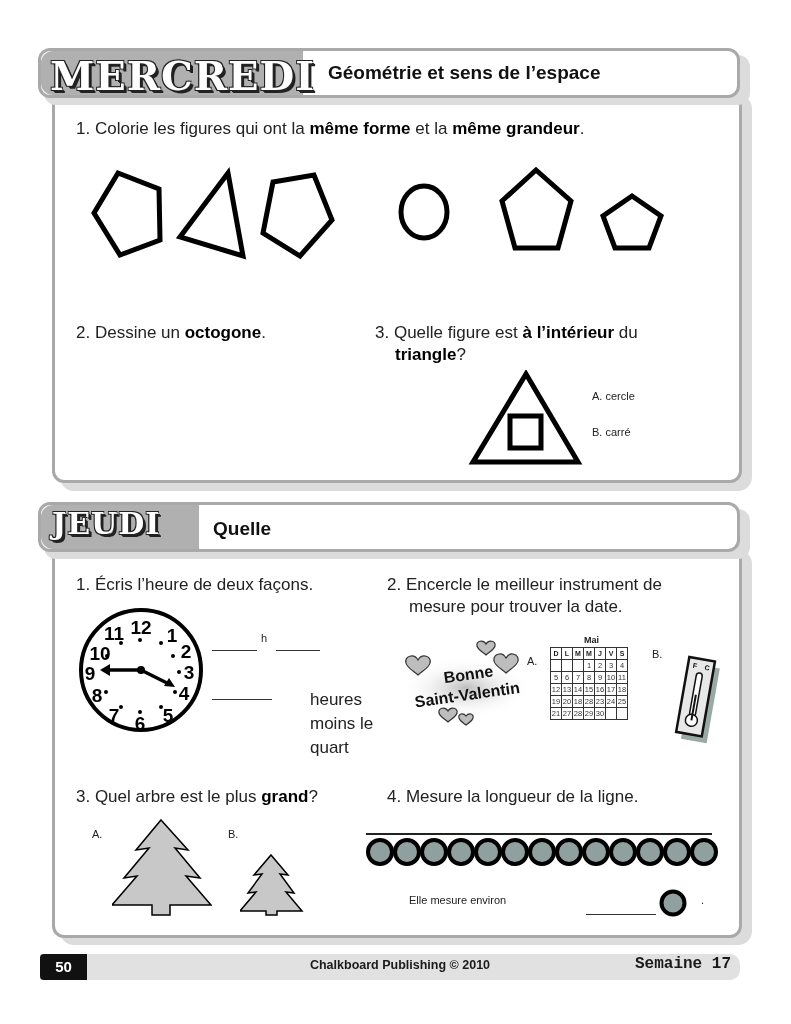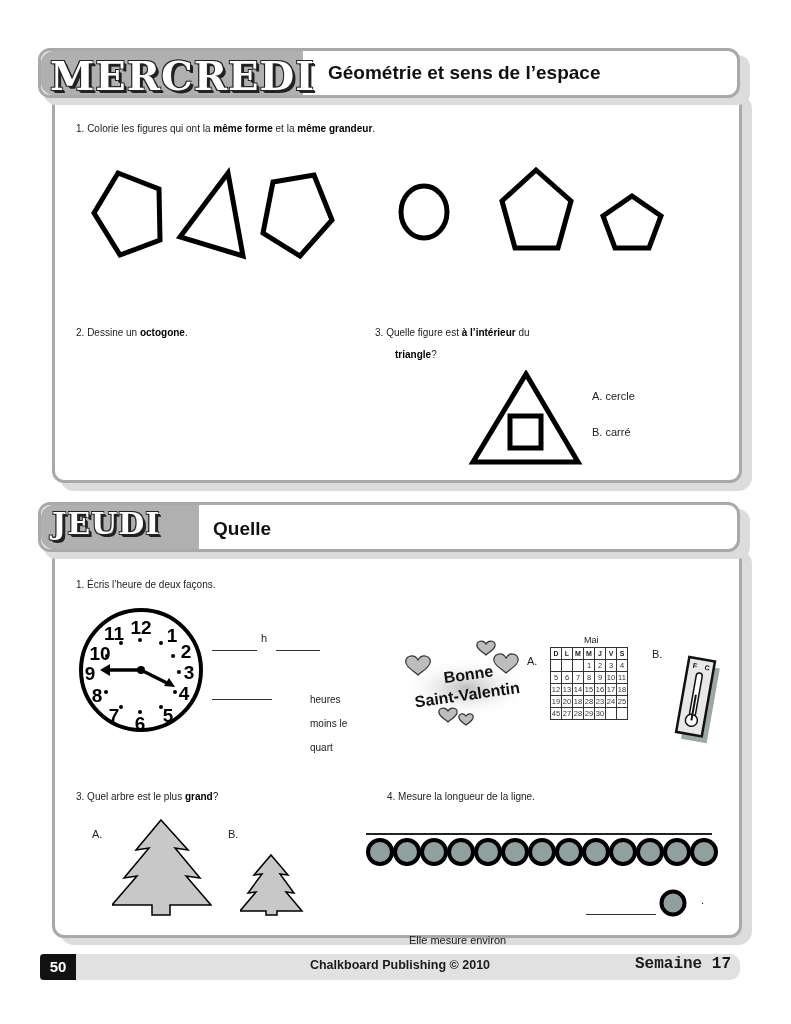--- a/index.html
+++ b/index.html
@@ -8,25 +8,25 @@
   .abs { position:absolute; }
   .panel-shadow { position:absolute; background:#dcdcdc; border-radius:14px; }
   .panel { position:absolute; background:#fff; border:3px solid #a9a9a9; border-radius:12px; box-sizing:border-box; }
   .header-bar { position:absolute; background:#fff; border:3px solid #a9a9a9; border-radius:12px; box-sizing:border-box; }
   .header-shadow { position:absolute; background:#dcdcdc; border-radius:12px; }
   .day-tab { position:absolute; background:#b0b0b0; border-radius:12px 0 0 12px; }
   .day-label { position:absolute; font-family:"DejaVu Serif", serif; font-weight:bold; color:#fff;
                letter-spacing:1px;
                text-shadow: 2px 2px 0 #222, -1px -1px 0 #222, 1px -1px 0 #222, -1px 1px 0 #222, 3px 3px 0 #222; }
   .section-title { position:absolute; font-weight:bold; font-size:19px; color:#111; }
-  .q { position:absolute; font-size:10px; line-height:22px; color:#222; }
+  .q { position:absolute; font-size:17px; line-height:22px; color:#222; }
   .q b { color:#000; }
   .small { position:absolute; font-size:11px; color:#222; }
   .footer-bar { position:absolute; left:40px; top:954px; width:700px; height:26px; background:#e1e1e1; border-radius:0 10px 10px 0; }
-  .page-num { position:absolute; left:40px; top:954px; width:36px; height:26px; background:#111; color:#fff;
+  .page-num { position:absolute; left:40px; top:954px; width:47px; height:26px; background:#111; color:#fff;
               font-weight:bold; font-size:15px; line-height:26px; text-align:center; border-radius:4px 0 0 4px; }
   .footer-center { position:absolute; left:280px; top:958px; width:240px; text-align:center; font-weight:bold; font-size:12.5px; }
   .footer-right { position:absolute; right:60px; top:955px; font-weight:bold; font-size:16px;font-family:Liberation Mono, monospace; }
   .cal { position:absolute; border-collapse:collapse; font-size:7.5px; }
   .cal td { border:1px solid #333; width:10px; height:11px; text-align:center; padding:0; color:#333; }
   .cal th { border:1px solid #333; width:10px; height:11px; text-align:center; padding:0; font-size:7px; }
   .blank { position:absolute; border-bottom:1.5px solid #333; }
 </style>
 </head>
 <body>
@@ -129,20 +129,22 @@
 <div class="small" style="left:261px;top:632px;">h</div>
 <div class="blank" style="left:276px;top:636px;width:44px;height:14px;"></div>
 <div class="blank" style="left:212px;top:685px;width:60px;height:14px;"></div>
 <div class="q" style="left:310px;top:688px;line-height:24px;">
   <div>heures</div>
   <div>moins le</div>
   <div>quart</div>
 </div>
 
 <div class="q" style="left:387px;top:574px;">
+  <div>2. Encercle le meilleur instrument de</div>
+  <div style="padding-left:22px;">mesure pour trouver la date.</div>
 </div>
 
 <svg class="abs" style="left:398px;top:636px;" width="140" height="95" viewBox="0 0 140 95">
   <defs>
     <radialGradient id="cardglow" cx="50%" cy="50%" r="50%">
       <stop offset="0%" stop-color="#bdbdbd"></stop>
         <stop offset="100%" stop-color="#ffffff" stop-opacity="0"></stop>
     </radialGradient>
   </defs>
   <ellipse cx="68" cy="52" rx="65" ry="30" fill="url(#cardglow)"></ellipse>
@@ -153,21 +155,21 @@
     <path d="M50,75 c-3,-5 -10,-3 -9,2 c1,4 6,6 9,9 c3,-3 8,-5 9,-9 c1,-5 -6,-7 -9,-2z"></path>
     <path d="M68,80 c-3,-4 -8,-2 -7,2 c1,3 4,5 7,7 c3,-2 6,-4 7,-7 c1,-4 -4,-6 -7,-2z"></path>
   </g>
   <g font-family="Liberation Sans, sans-serif" font-weight="bold" fill="#111" transform="rotate(-8 70 50)">
     <text x="72" y="44" font-size="16" text-anchor="middle">Bonne</text>
     <text x="68" y="64" font-size="16" text-anchor="middle">Saint-Valentin</text>
   </g>
 </svg>
 <div class="small" style="left:527px;top:655px;">A.</div>
 
-<div class="abs" style="left:584px;top:635px;font-size:9px;font-weight:normal;">Mai</div>
+<div class="abs" style="left:584px;top:635px;font-size:9px;font-weight:bold;">Mai</div>
 <table class="cal" style="left:550px;top:647px;">
   <tbody>
       <tr>
     <th>D</th>
         <th>L</th>
     <th>M</th>
         <th>M</th>
     <th>J</th>
         <th>V</th>
     <th>S</th>
@@ -202,21 +204,21 @@
   <tr>
     <td>19</td>
         <td>20</td>
     <td>18</td>
         <td>28</td>
     <td>23</td>
         <td>24</td>
     <td>25</td>
   </tr>
   <tr>
-    <td>45</td>
+    <td>21</td>
         <td>27</td>
     <td>28</td>
         <td>29</td>
     <td>30</td>
         <td></td>
     <td></td>
   </tr>
 </tbody>
   </table>
 
@@ -258,21 +260,21 @@
       <circle cx="153" cy="20" r="12"></circle>
     <circle cx="180" cy="20" r="12"></circle>
       <circle cx="207" cy="20" r="12"></circle>
       <circle cx="234" cy="20" r="12"></circle>
     <circle cx="261" cy="20" r="12"></circle>
       <circle cx="288" cy="20" r="12"></circle>
       <circle cx="315" cy="20" r="12"></circle>
     <circle cx="342" cy="20" r="12"></circle>
   </g>
 </svg>
-<div class="small" style="left:409px;top:894px;margin-top:40px;">Elle mesure environ</div>
+<div class="small" style="left:409px;top:894px;">Elle mesure environ</div>
 <div class="blank" style="left:586px;top:900px;width:70px;height:14px;"></div>
 <svg class="abs" style="left:658px;top:888px;" width="30" height="30" viewBox="0 0 30 30">
   <circle cx="15" cy="15" r="11.5" fill="#8fa09e" stroke="#000" stroke-width="4"></circle>
 </svg>
 <div class="small" style="left:701px;top:894px;">.</div>
 
 <div class="footer-bar"></div>
 <div class="page-num">50</div>
 <div class="footer-center">Chalkboard Publishing © 2010</div>
 <div class="footer-right">Semaine 17</div>

